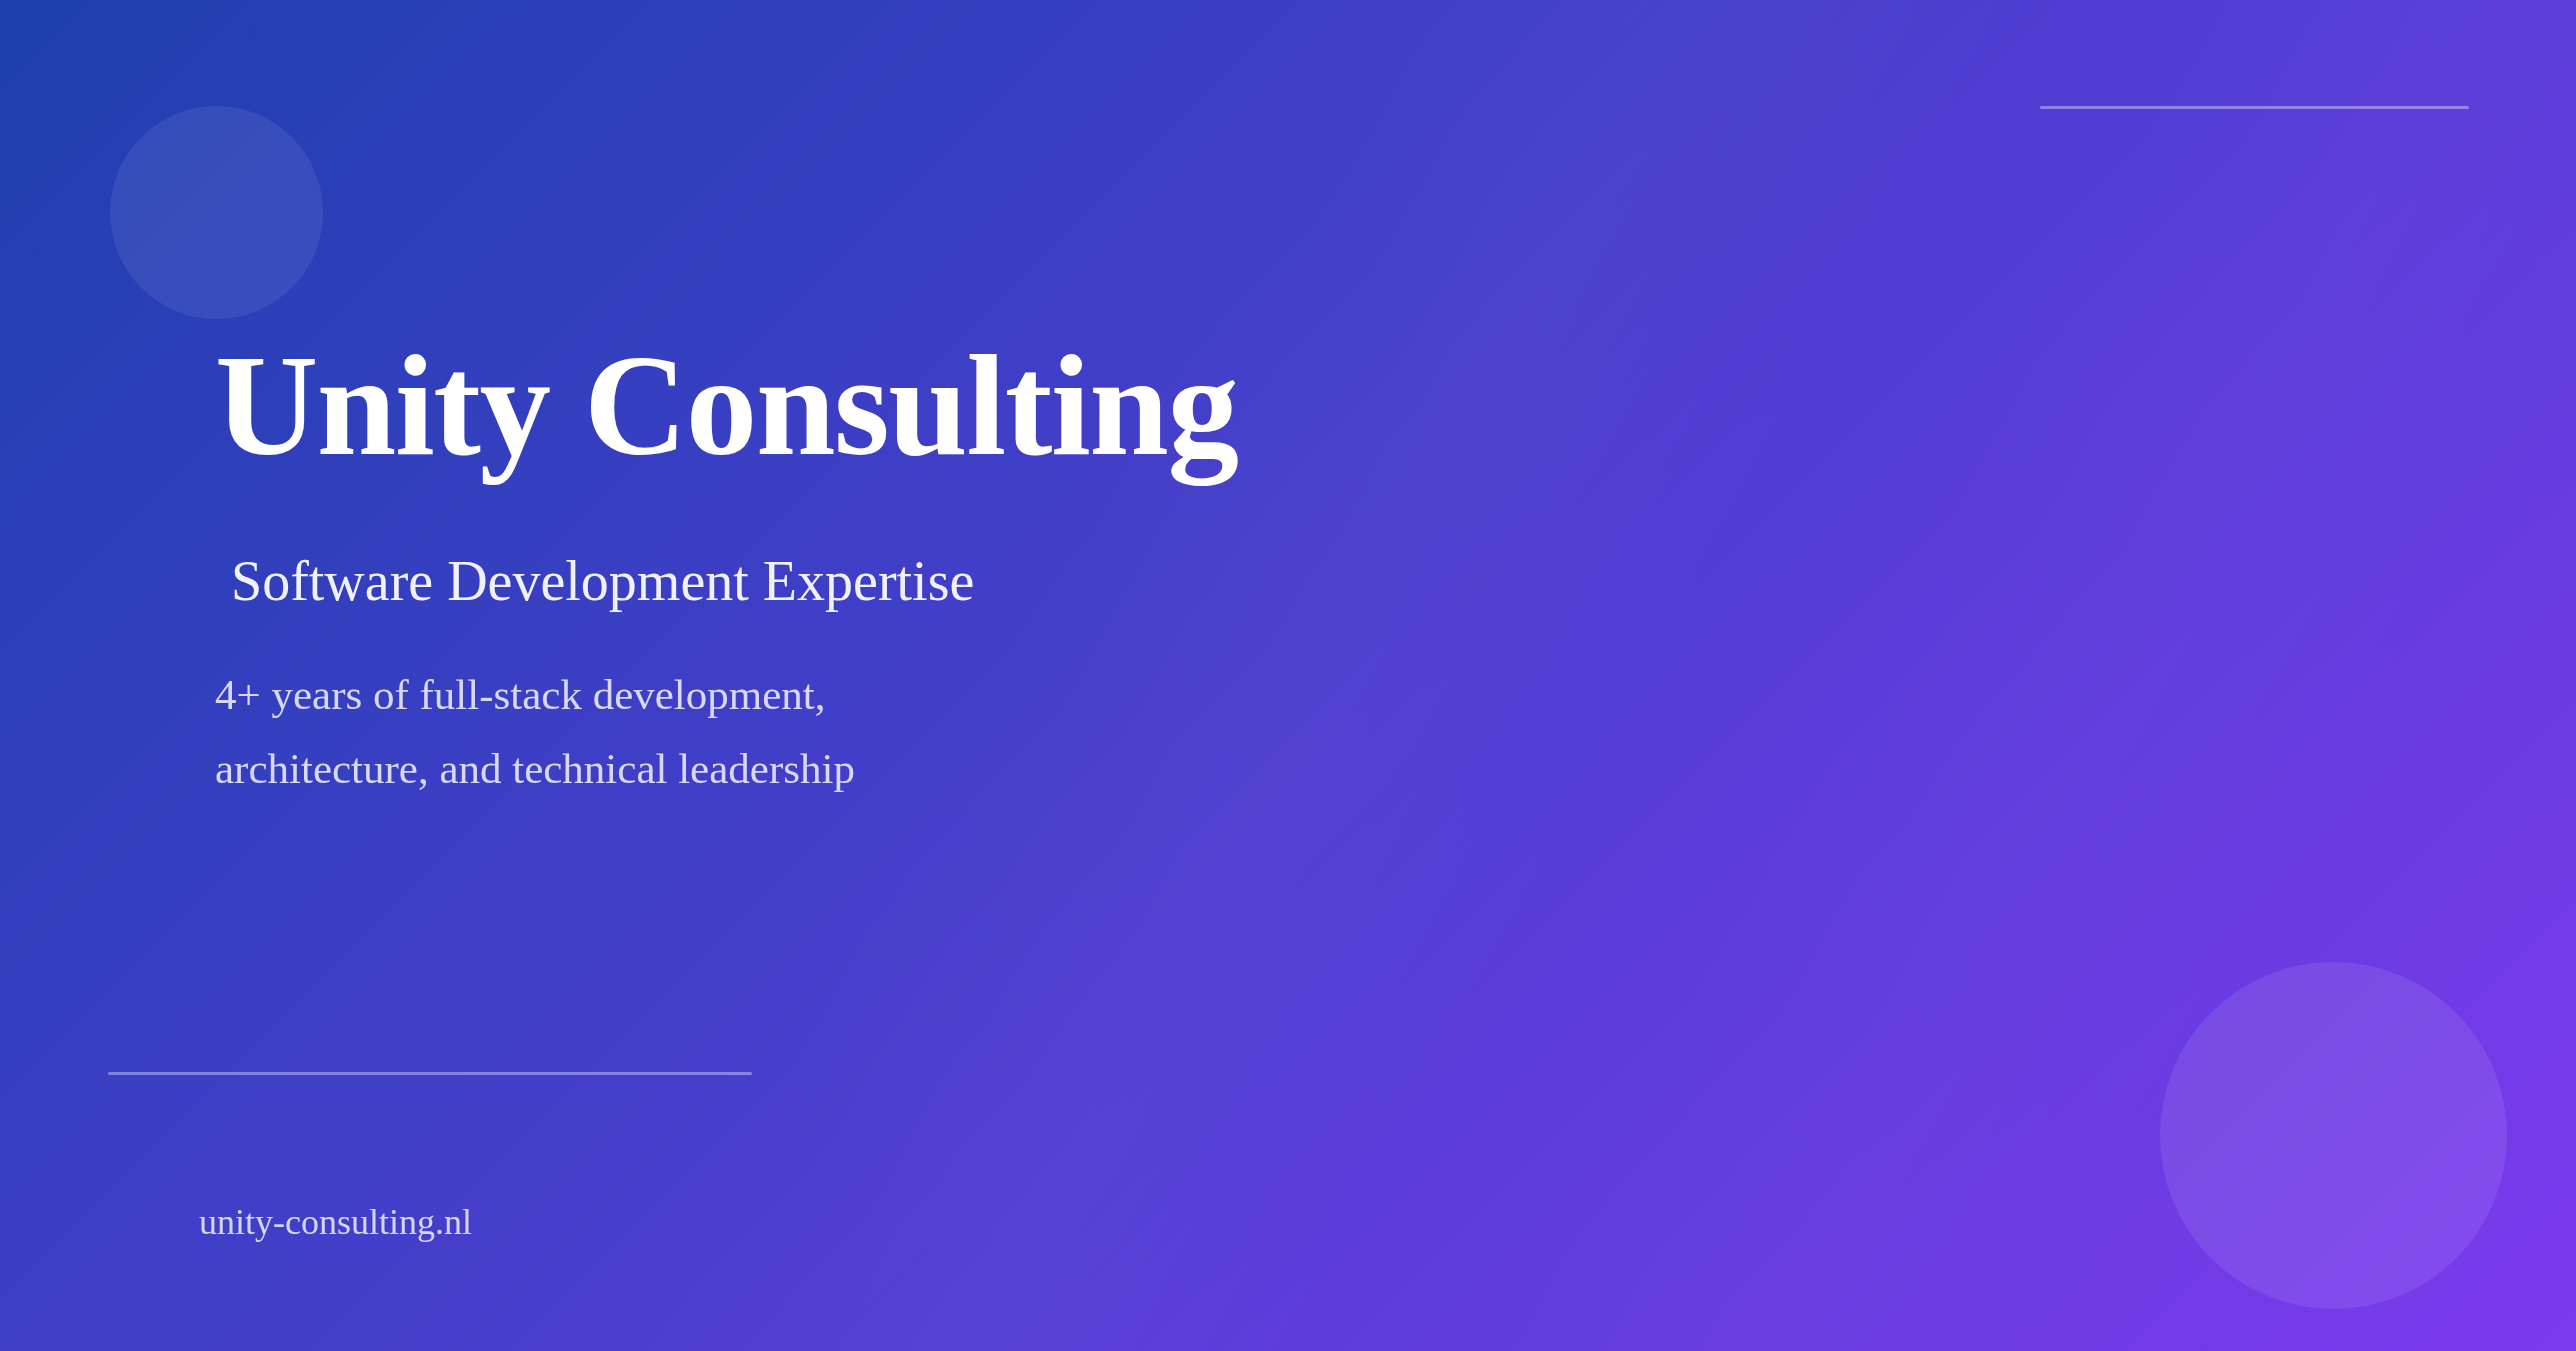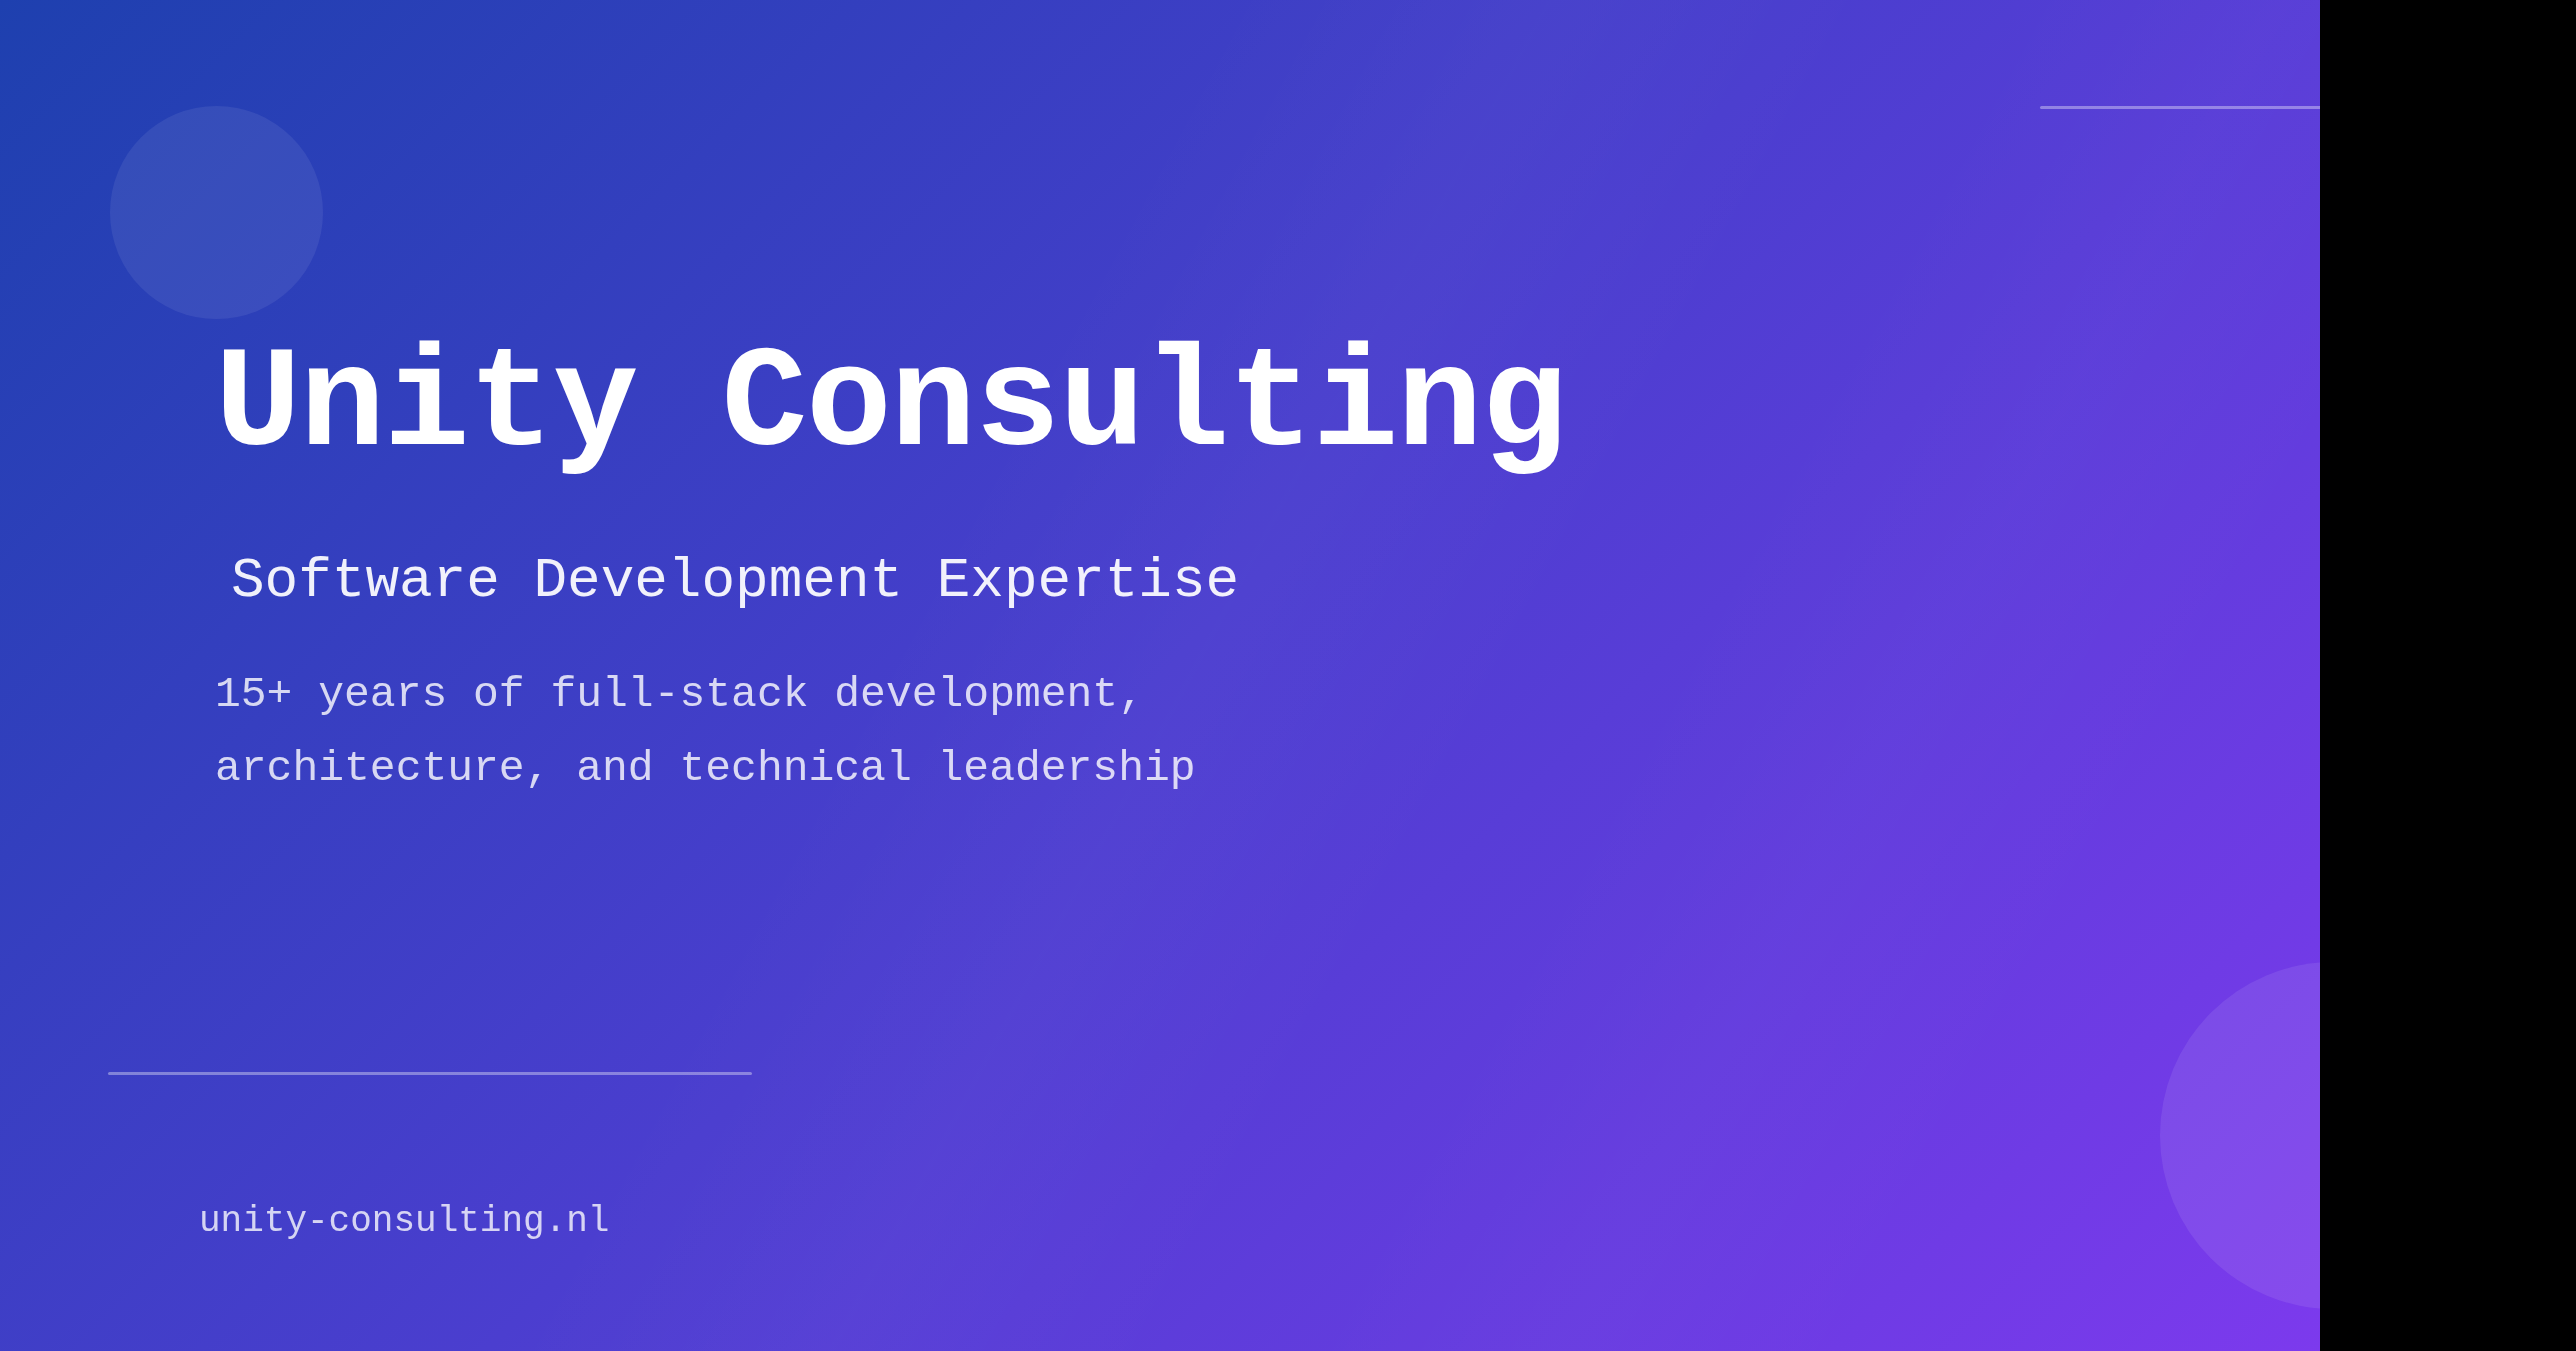--- a/index.html
+++ b/index.html
@@ -4,24 +4,24 @@
 <title>Unity Consulting — Title Slide</title>
 <style>
   html, body {
     margin: 0;
     padding: 0;
     background: #000;
   }
 
   #slide {
     position: relative;
-    width: 2320px;
+    width: 2576px;
     height: 1352px;
     overflow: hidden;
-    font-family: Liberation Mono, monospace;
+    font-family: Liberation Serif, serif;
     
     background: linear-gradient(135deg, #1E40AF 0%, #4B3ECF 50%, #7C3AED 100%);
   }
 
   
   .sheen {
     position: absolute;
     inset: 0;
     pointer-events: none;
     background:
@@ -151,21 +151,21 @@
 
   <div class="rule rule-top-right"></div>
   <div class="rule rule-left"></div>
 
   <div class="content">
     <h1 class="title">Unity Consulting</h1>
 
     <h2 class="subtitle">Software Development Expertise</h2>
 
     <p class="body-text">
-      <span class="line">15+ years of full-stack development,</span>
+      <span class="line">4+ years of full-stack development,</span>
       <span class="line">architecture, and technical leadership</span>
     </p>
   </div>
 
   <p class="footer-url">unity-consulting.nl</p>
 
 </div>
 
 
 </body></html>

